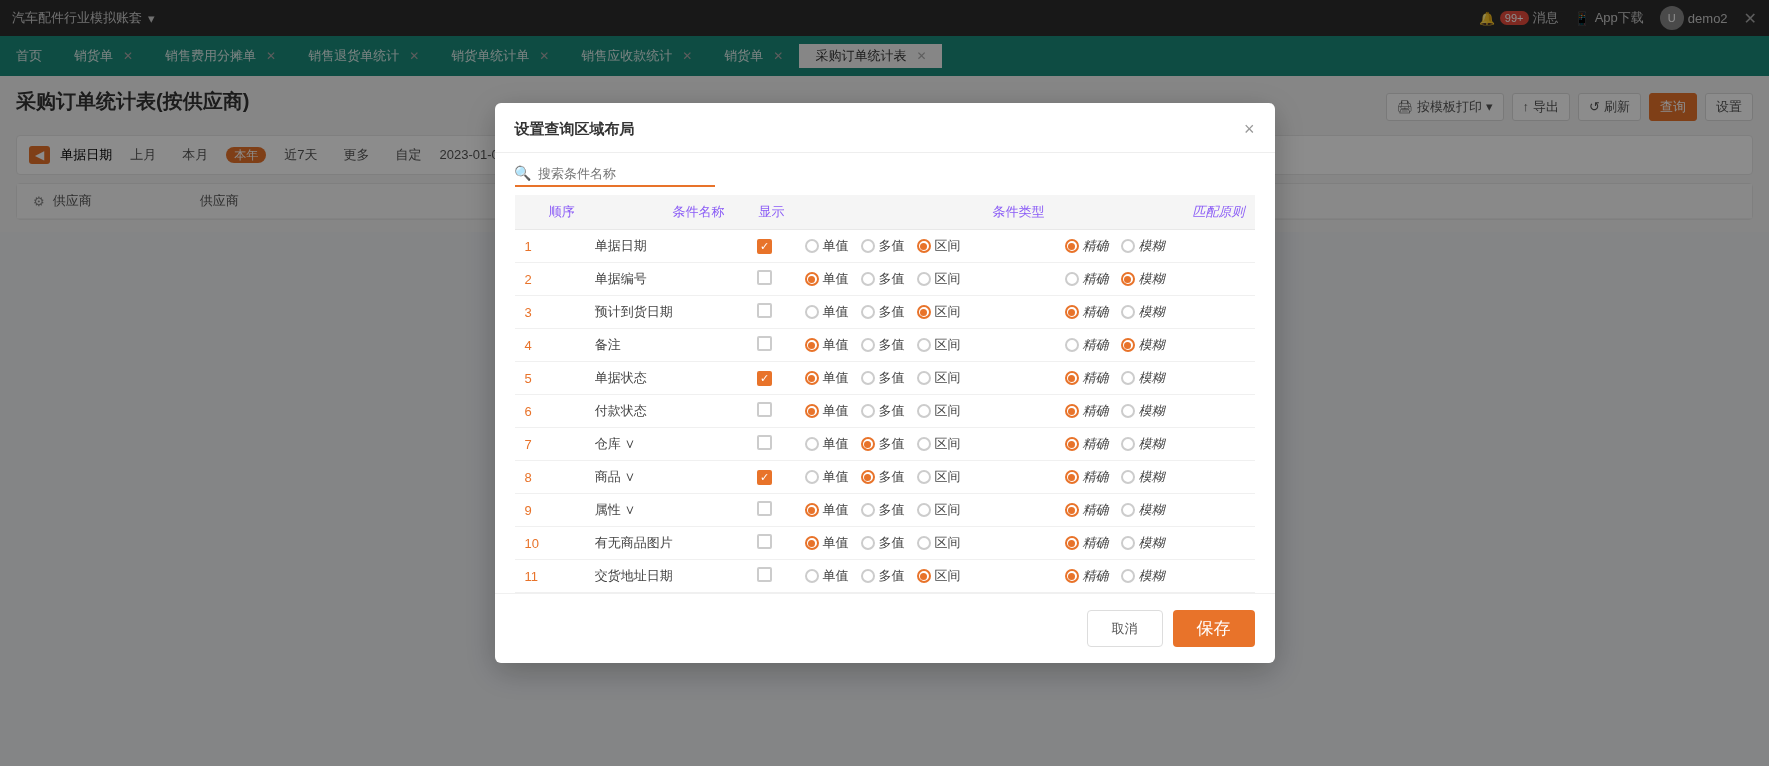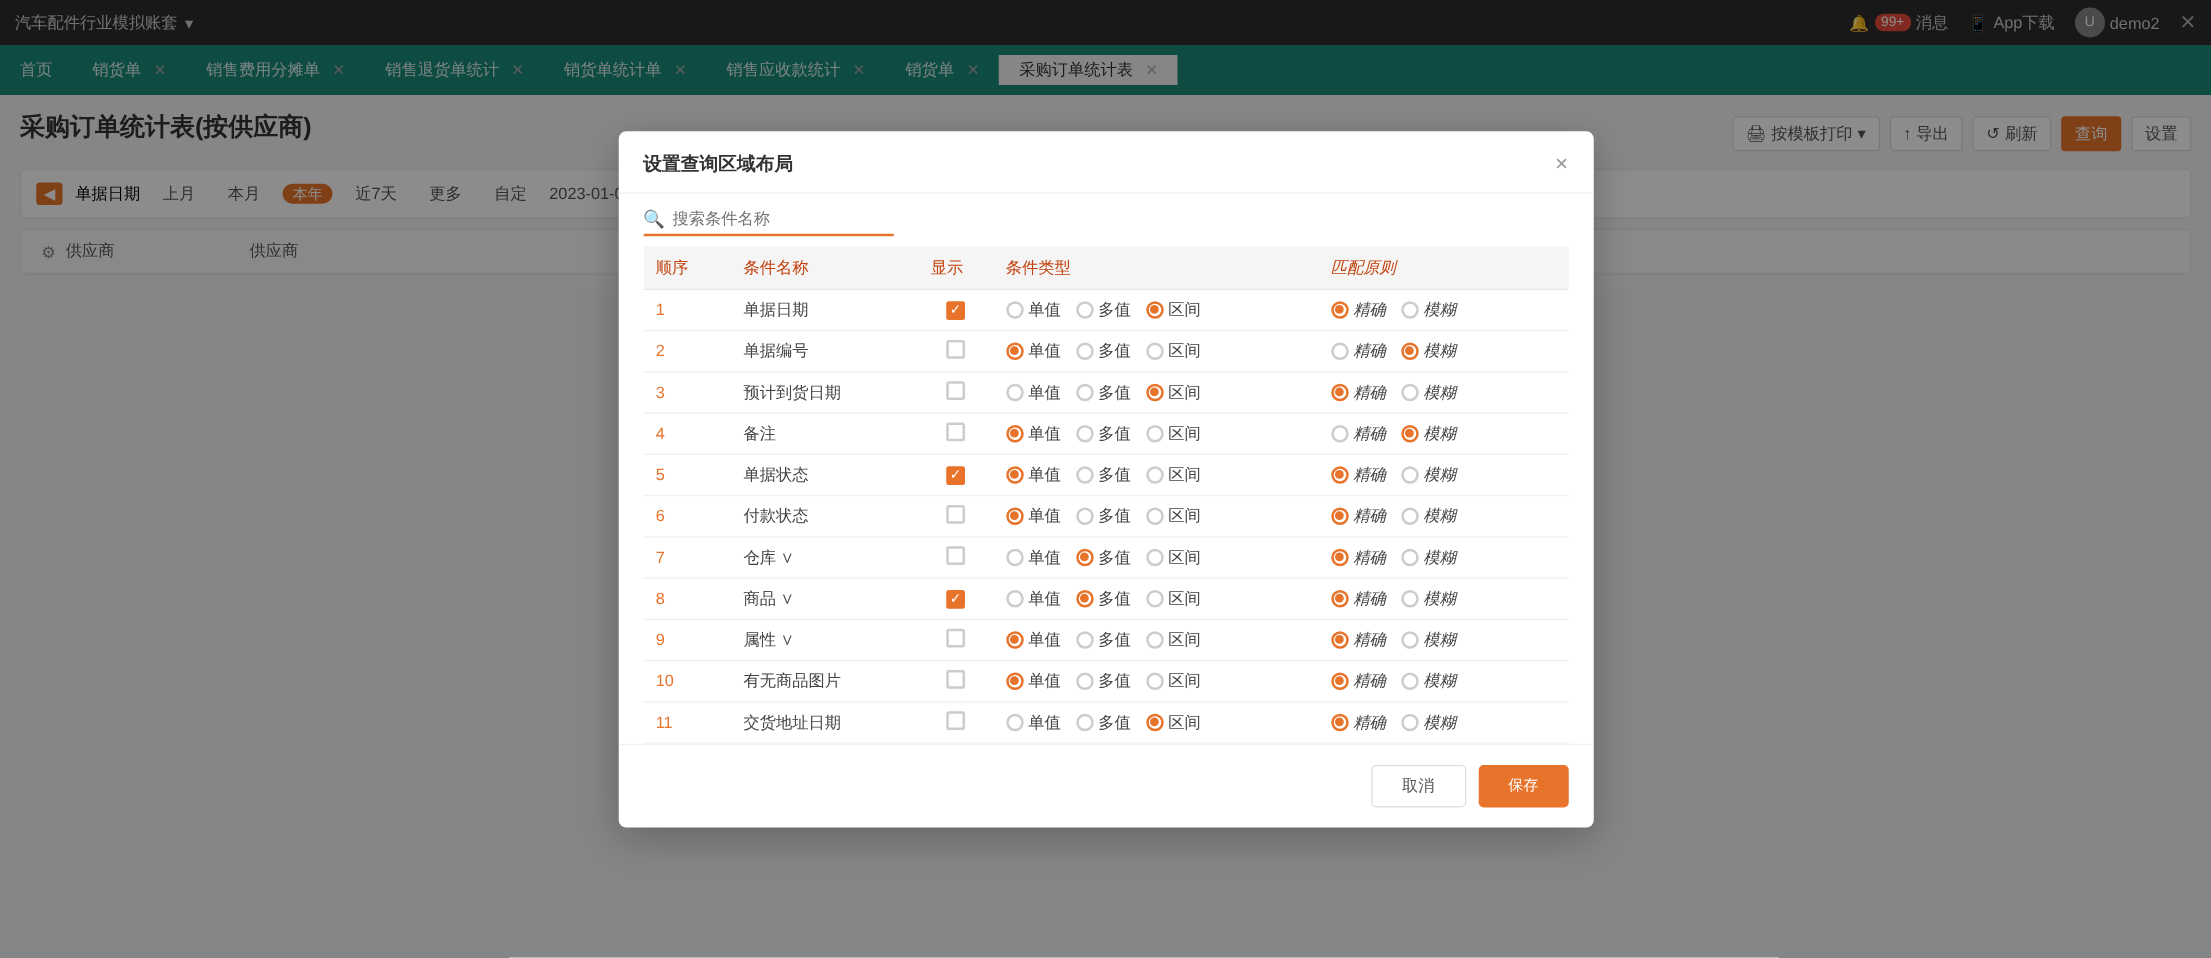--- a/index.html
+++ b/index.html
@@ -181,24 +181,24 @@
       flex: 1;
       overflow-y: auto;
       padding: 0 20px;
     }
     .modal-table {
       width: 100%;
       border-collapse: collapse;
     }
     .modal-table th {
       background: #f5f5f5;
-      text-align: left;
+      text-align: right;
       padding: 8px 10px;
       font-size: 13px;
-      color: #c2410c;
+      color: #8b5cf6;
       font-weight: 500;
       border-bottom: 1px solid #e8e8e8;
       white-space: nowrap;
     }
     .modal-table td {
       padding: 7px 10px;
       font-size: 13px;
       color: #444;
       border-bottom: 1px solid #f0f0f0;
       vertical-align: middle;
@@ -285,21 +285,21 @@
       font-size: 13px;
       color: #555;
     }
     .btn-save {
       padding: 7px 24px;
       border: none;
       background: #e8732a;
       color: white;
       border-radius: 4px;
       cursor: pointer;
-      font-size: 12px;
+      font-size: 17px;
     }
 
     
     .modal-table-wrap::-webkit-scrollbar { width: 6px; }
     .modal-table-wrap::-webkit-scrollbar-track { background: #f5f5f5; }
     .modal-table-wrap::-webkit-scrollbar-thumb { background: #ccc; border-radius: 3px; }
   </style>
 </head>
 <body>
 

